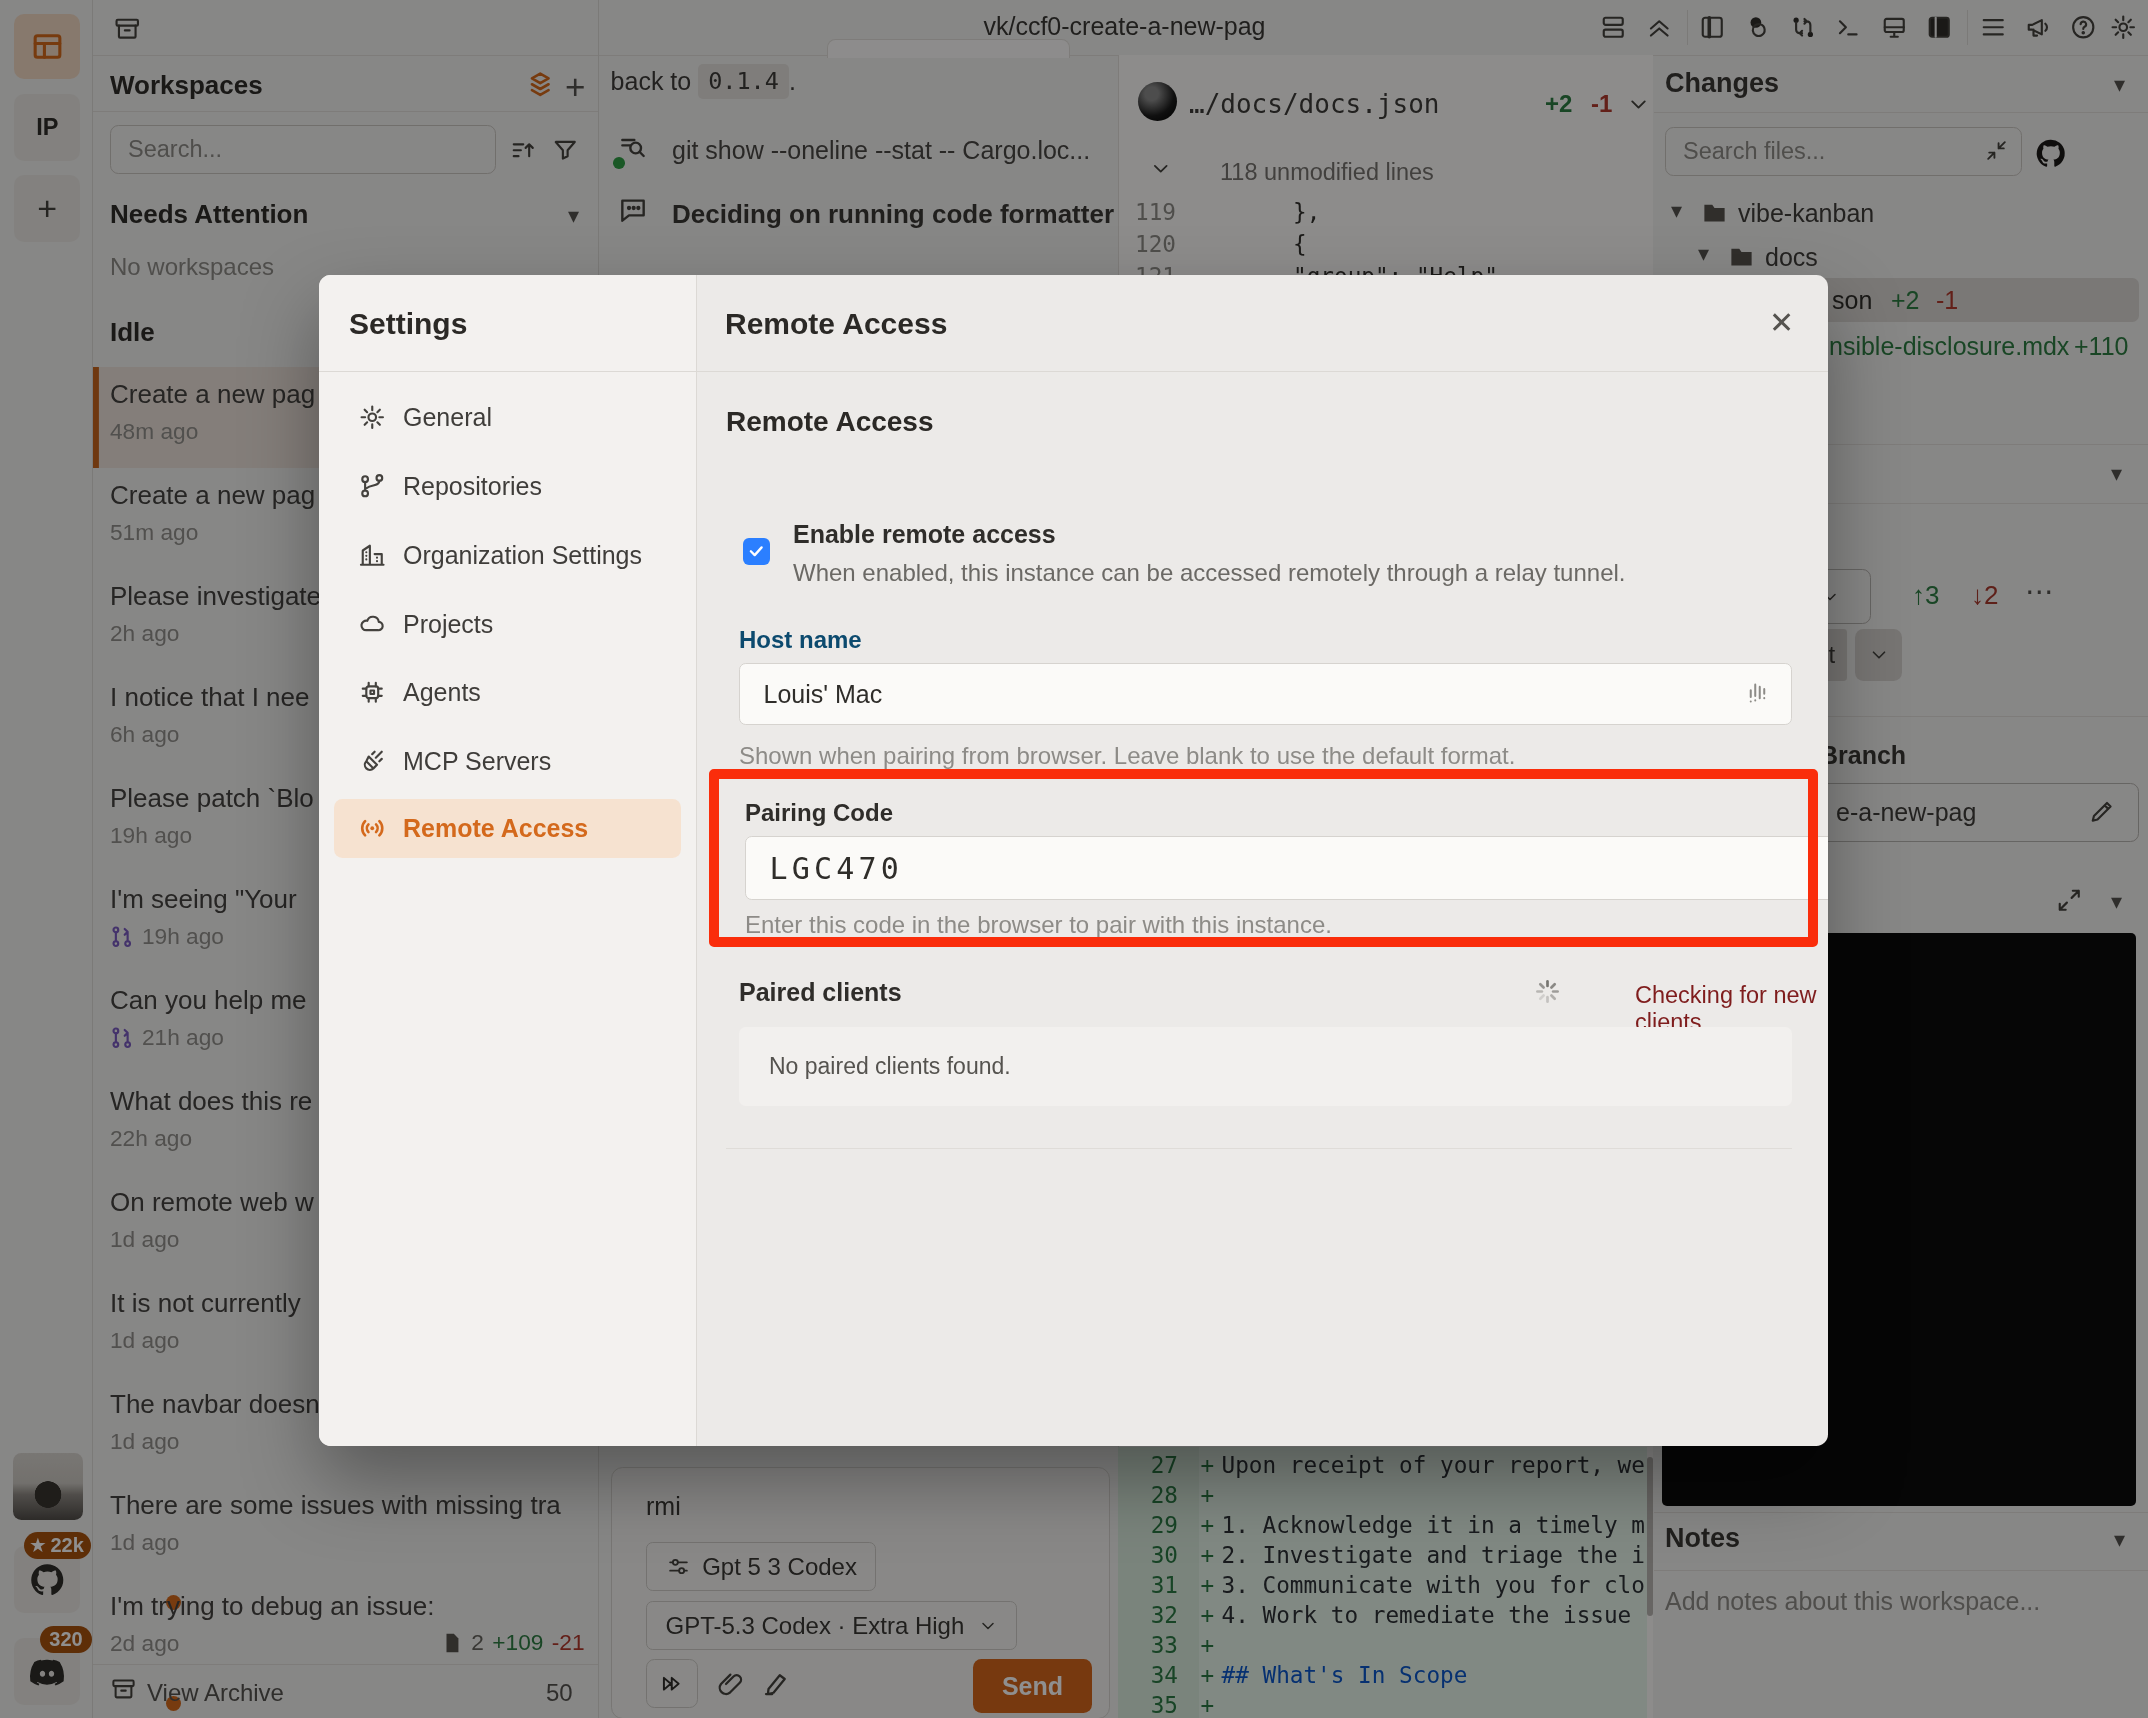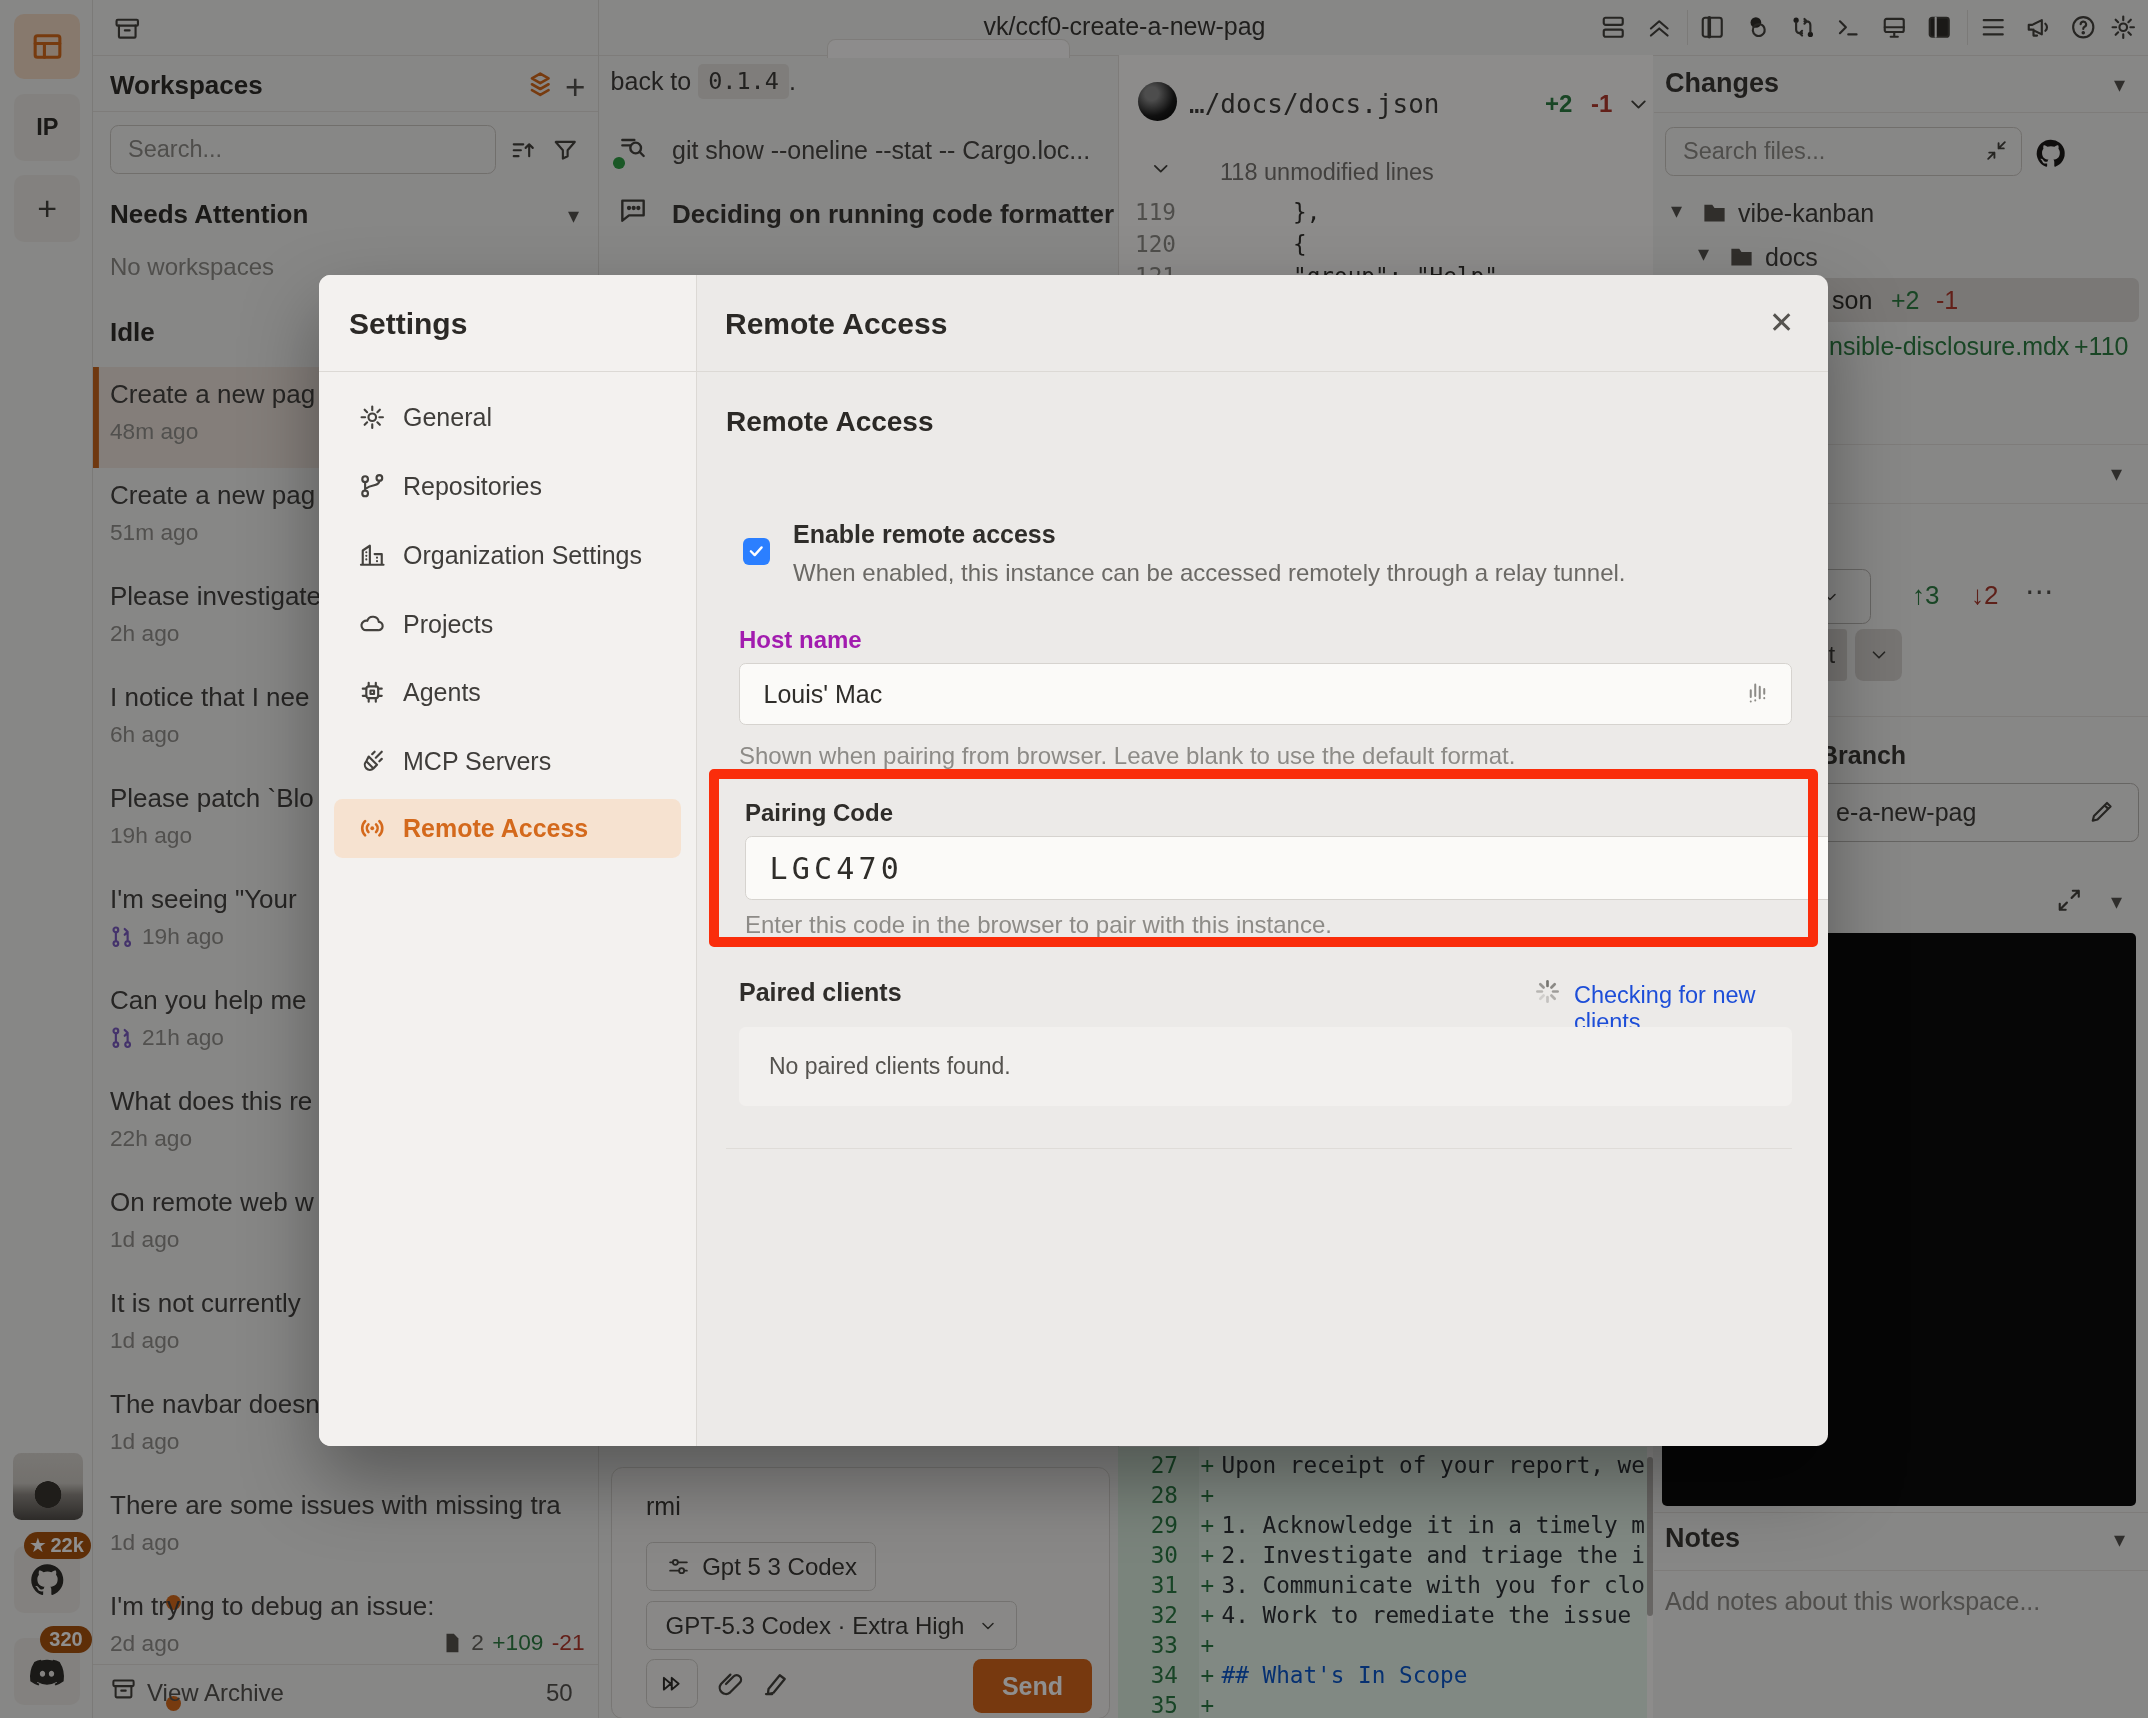--- a/index.html
+++ b/index.html
@@ -648,21 +648,21 @@
   <div class="abs b" style="left:407px;top:131px;font-size:28px;color:#2b2926;">Remote Access</div>
 
   <div class="abs" style="left:424px;top:263px;width:27px;height:27px;background:#2b7fff;border-radius:5.9px;display:flex;align-items:center;justify-content:center;">
     <svg width="18.5" height="18.5" viewBox="0 0 24 24">
         <path d="M5 12l5 5 9-10" fill="none" stroke="#fff" stroke-width="3" stroke-linecap="round" stroke-linejoin="round"></path>
       </svg>
   </div>
   <div class="abs b" style="left:474px;top:245px;font-size:25px;color:#2f2d2a;">Enable remote access</div>
   <div class="abs" style="left:474px;top:284px;font-size:24px;color:#6b6965;">When enabled, this instance can be accessed remotely through a relay tunnel.</div>
 
-  <div class="abs b" style="left:420px;top:351px;font-size:24px;color:#a21caf;">Host name</div>
+  <div class="abs b" style="left:420px;top:351px;font-size:24px;color:#0c4a6e;">Host name</div>
   <div class="modal-input" style="left:420px;top:388px;width:1053px;height:62px;">
     <input value="Louis' Mac" style="">
     <span style="padding-right:20px;"><svg class="ic" width="27" height="27" viewBox="0 0 24 24" style="stroke:#8d8b87">
           <path d="M6 10v6M10 5v10M10 19h.01M14 7v10M18 9v4M18 17h.01M6 20h.01"></path>
         </svg></span>
   </div>
   <div class="abs help" style="left:420px;top:467px;">Shown when pairing from browser. Leave blank to use the default format.</div>
 
   <div class="abs b" style="left:426px;top:524px;font-size:24px;color:#2f2d2a;">Pairing Code</div>
   <div class="modal-input" style="left:426px;top:561px;width:1162px;height:64px;">
@@ -680,21 +680,21 @@
         <line x1="12" y1="3" x2="12" y2="7" opacity=".9"></line>
         <line x1="18.4" y1="5.6" x2="15.5" y2="8.5" opacity=".75"></line>
         <line x1="21" y1="12" x2="17" y2="12" opacity=".6"></line>
         <line x1="18.4" y1="18.4" x2="15.5" y2="15.5" opacity=".45"></line>
         <line x1="12" y1="21" x2="12" y2="17" opacity=".3"></line>
         <line x1="5.6" y1="18.4" x2="8.5" y2="15.5" opacity=".2"></line>
         <line x1="3" y1="12" x2="7" y2="12" opacity=".4"></line>
         <line x1="5.6" y1="5.6" x2="8.5" y2="8.5" opacity=".65"></line>
       </svg>
   </span>
-  <span class="abs" style="left:1255px;top:707px;font-size:23.5px;color:#1d4ed8;">Checking for new clients</span>
+  <span class="abs" style="left:1316px;top:707px;font-size:23.5px;color:#7f1d1d;">Checking for new clients</span>
 
   <div class="abs" style="left:420px;top:752px;width:1053px;height:79px;background:#f2f0ee;border-radius:6.7px;display:flex;align-items:center;">
     <span style="font-size:23px;color:#55534f;padding-left:30px;">No paired clients found.</span>
   </div>
   <div class="hdiv" style="left:407px;top:873px;width:1066px;background:#dfdcd8;"></div>
 </div>
 
 <div id="redbox"></div>
 
 

